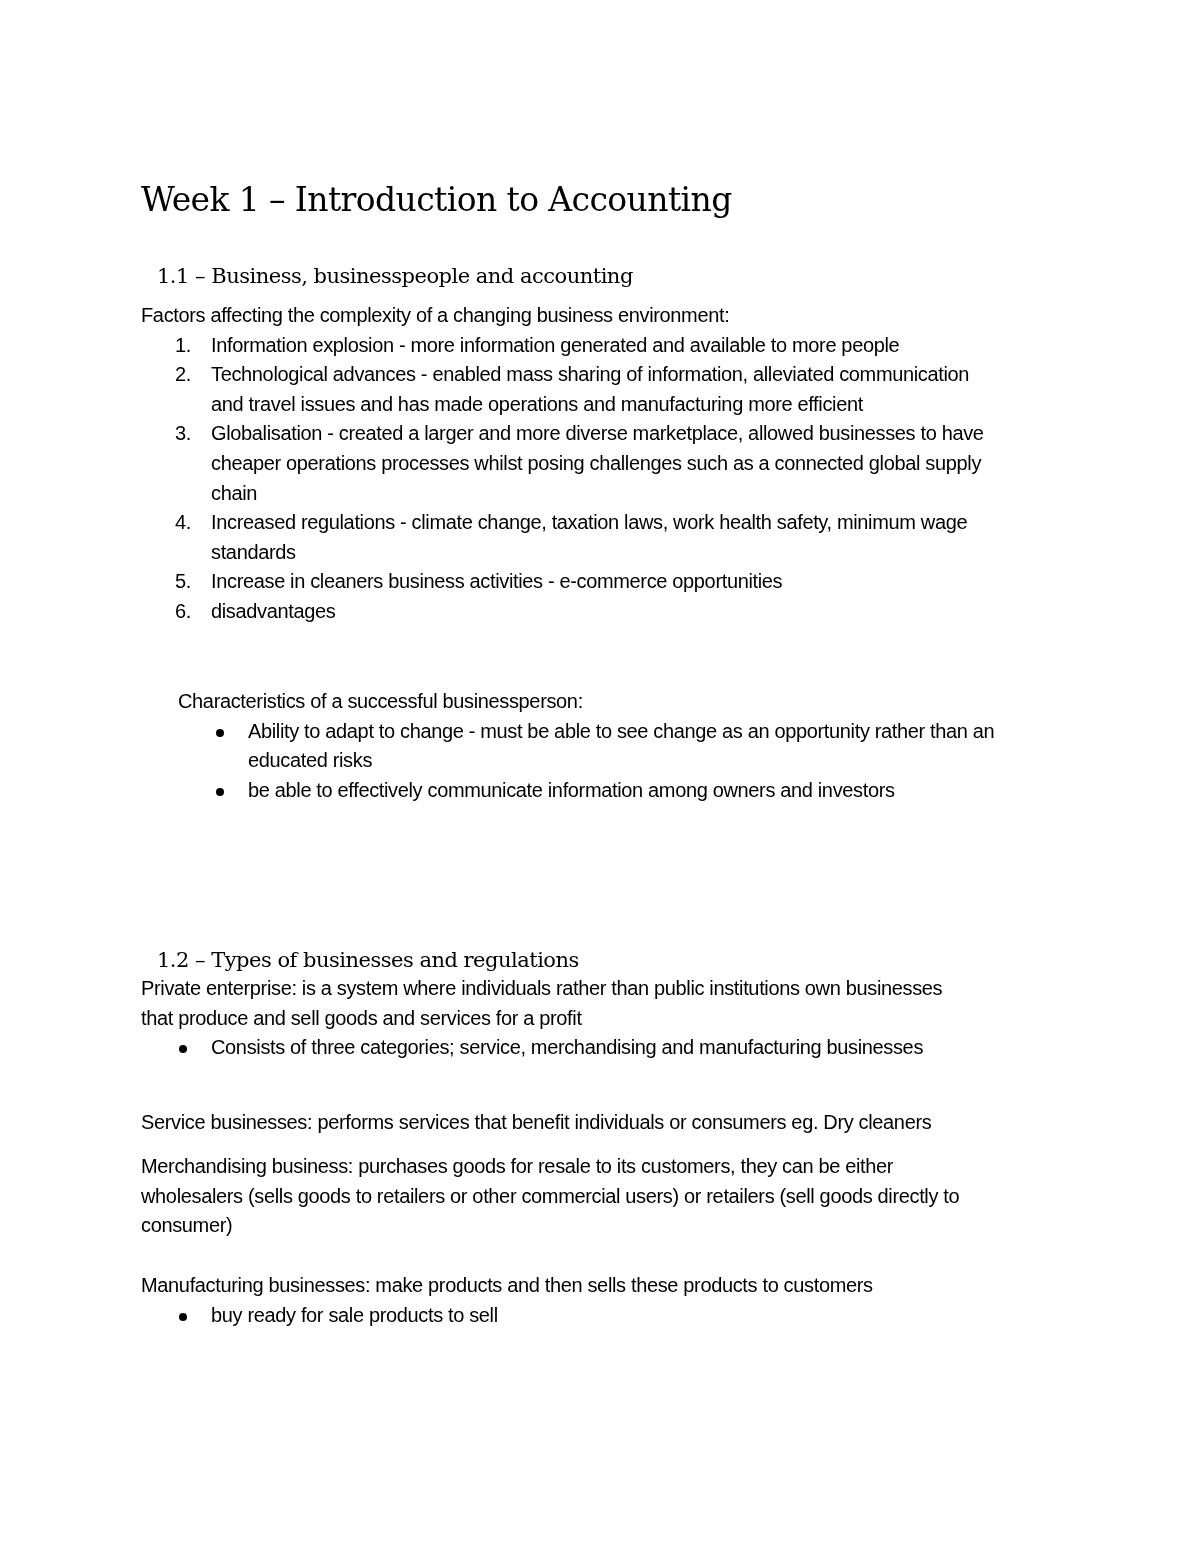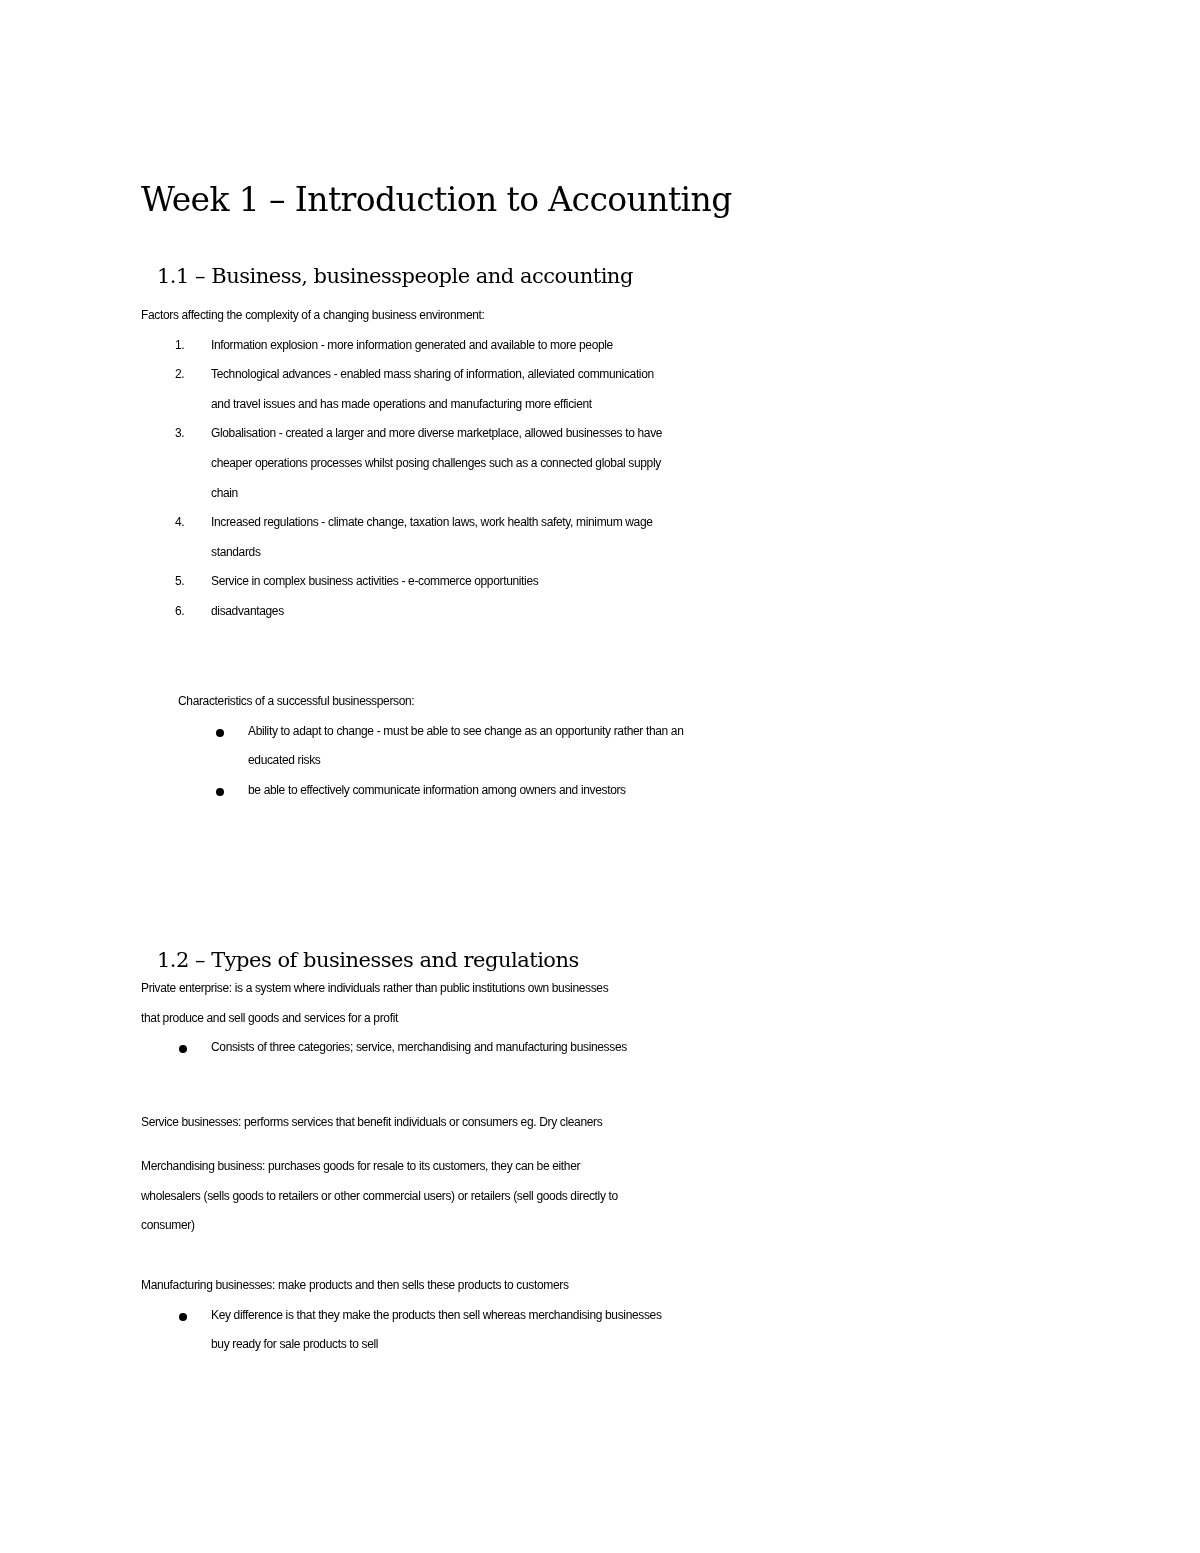--- a/index.html
+++ b/index.html
@@ -41,21 +41,21 @@
       font-weight: normal;
       font-size: 21px;
       letter-spacing: -0.5px;
       line-height: 30px;
       white-space: nowrap;
     }
     .block {
       position: absolute;
       left: 0;
       width: 920px;
-      font-size: 12px;
+      font-size: 20px;
       line-height: 29.6px;
       letter-spacing: -0.35px;
     }
     .para {
       margin: 0;
       white-space: nowrap;
     }
     .list {
       list-style: none;
       margin: 0;
@@ -112,21 +112,21 @@
         <span class="line">cheaper operations processes whilst posing challenges such as a connected global supply</span>
         <span class="line">chain</span>
       </li>
       <li>
         <span class="marker">4.</span>
         <span class="line">Increased regulations - climate change, taxation laws, work health safety, minimum wage</span>
         <span class="line">standards</span>
       </li>
       <li>
         <span class="marker">5.</span>
-        <span class="line">Service in complex business activities - e-commerce opportunities</span>
+        <span class="line">Increase in cleaners business activities - e-commerce opportunities</span>
       </li>
       <li>
         <span class="marker">6.</span>
         <span class="line">disadvantages</span>
       </li>
     </ol>
   </div>
 
   <div class="block" style="top:687px;margin-left:37px;">
     <p class="para">Characteristics of a successful businessperson:</p>
@@ -168,19 +168,18 @@
       <span class="line">wholesalers (sells goods to retailers or other commercial users) or retailers (sell goods directly to</span>
       <span class="line">consumer)</span>
     </p>
   </div>
 
   <div class="block" style="top:1271px;">
     <p class="para">Manufacturing businesses: make products and then sells these products to customers</p>
     <ul class="list">
       <li>
         <span class="bullet-dot"></span>
-        <span class="line">Key difference is that they make the products then sell whereas merchandising businesses</span>
         <span class="line">buy ready for sale products to sell</span>
       </li>
     </ul>
   </div>
 
 </div>
 
 </body></html>

